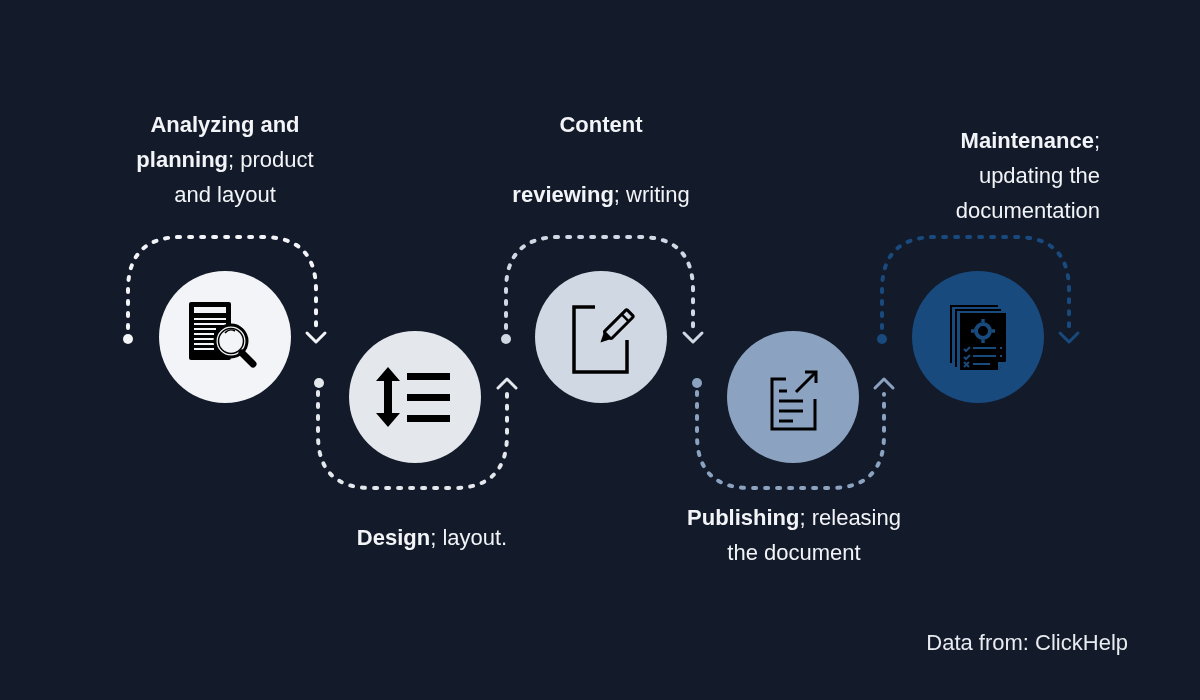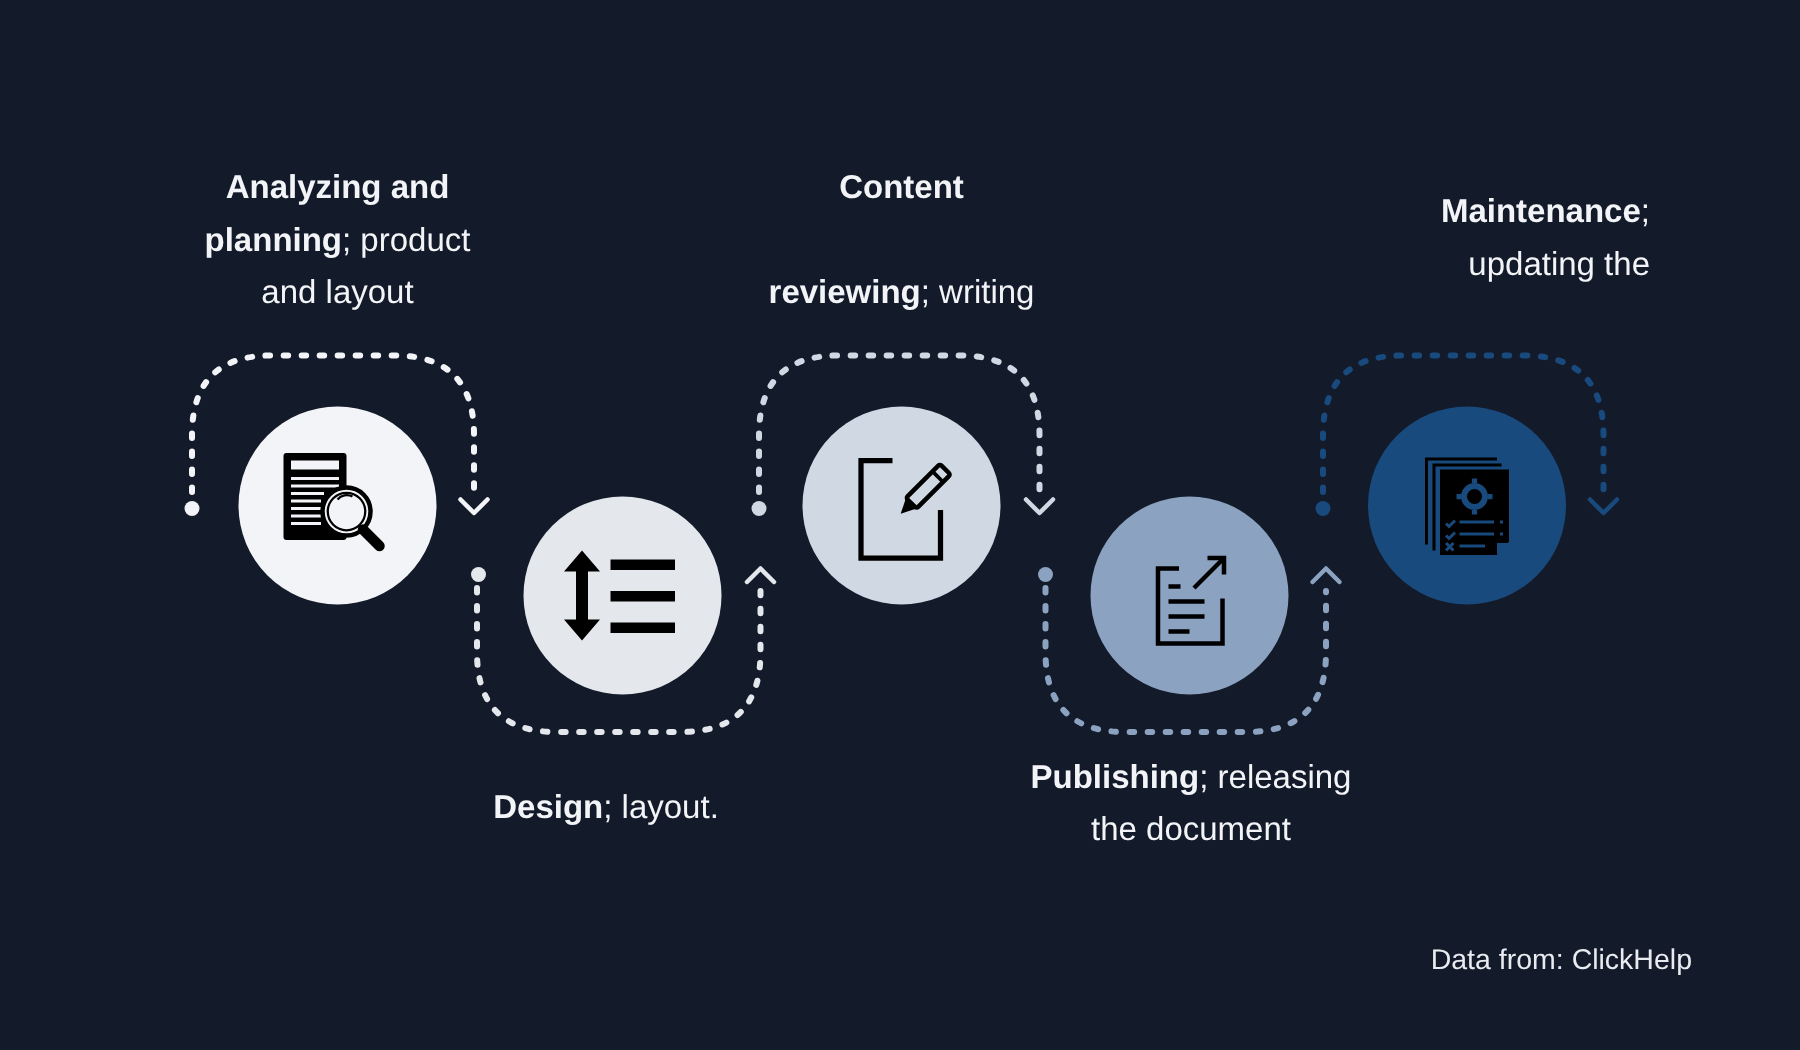--- a/index.html
+++ b/index.html
@@ -1,49 +1,50 @@
 <!DOCTYPE html>
 <html><head>
 <meta charset="utf-8">
 <style>
   html,body{margin:0;padding:0;}
   body{width:1200px;height:700px;background:#131a2a;position:relative;overflow:hidden;font-family:"Liberation Sans","DejaVu Sans",sans-serif;color:#fff;}
   .label{position:absolute;text-align:center;font-size:22px;line-height:35px;color:#f2f4f7;}
   .label b{font-weight:700;}
   svg.paths{position:absolute;left:0;top:0;}
   .circle{position:absolute;width:132px;height:132px;border-radius:50%;display:flex;align-items:center;justify-content:center;}
-  .credit{position:absolute;right:72px;top:630px;font-size:19px;color:#e8ebf0;}
+  .credit{position:absolute;right:72px;top:630px;font-size:22px;color:#e8ebf0;}
 </style>
 </head>
 <body>
 
 <div class="label" style="left:100px;top:107px;width:250px;">
   <b>Analyzing and</b><br>
   <b>planning</b><span>; product</span><br>
   <span>and layout</span>
 </div>
 
-<div class="label" style="left:284px;top:520px;width:240px;">
+<div class="label" style="left:312px;top:520px;width:240px;">
   <b>Design</b><span>; layout.</span><br>
 </div>
 
 <div class="label" style="left:476px;top:107px;width:250px;">
   <b>Content</b><br>
   <br>
   <b>reviewing</b><span>; writing</span>
 </div>
 
 <div class="label" style="left:660px;top:500px;width:268px;">
   <b>Publishing</b><span>; releasing</span><br>
   <span>the document</span>
 </div>
 
 <div class="label" style="left:850px;top:123px;width:250px;text-align:right;">
   <b>Maintenance</b><span>;</span><br>
   <span>updating the</span><br>
+  <span>documentation</span>
 </div>
 
 <svg class="paths" width="1200" height="700">
   <g fill="none" stroke-width="4" stroke-linecap="round" stroke-dasharray="3 9">
 
     <path d="M128 328 V290 Q128 237 181 237 H263 Q316 237 316 290 V328" stroke="#f3f4f7"></path>
 
     <path d="M318 392 V435 Q318 488 371 488 H454 Q507 488 507 435 V394" stroke="#e4e8ed"></path>
 
     <path d="M506 328 V290 Q506 237 559 237 H640 Q693 237 693 290 V328" stroke="#d0d9e3"></path>

